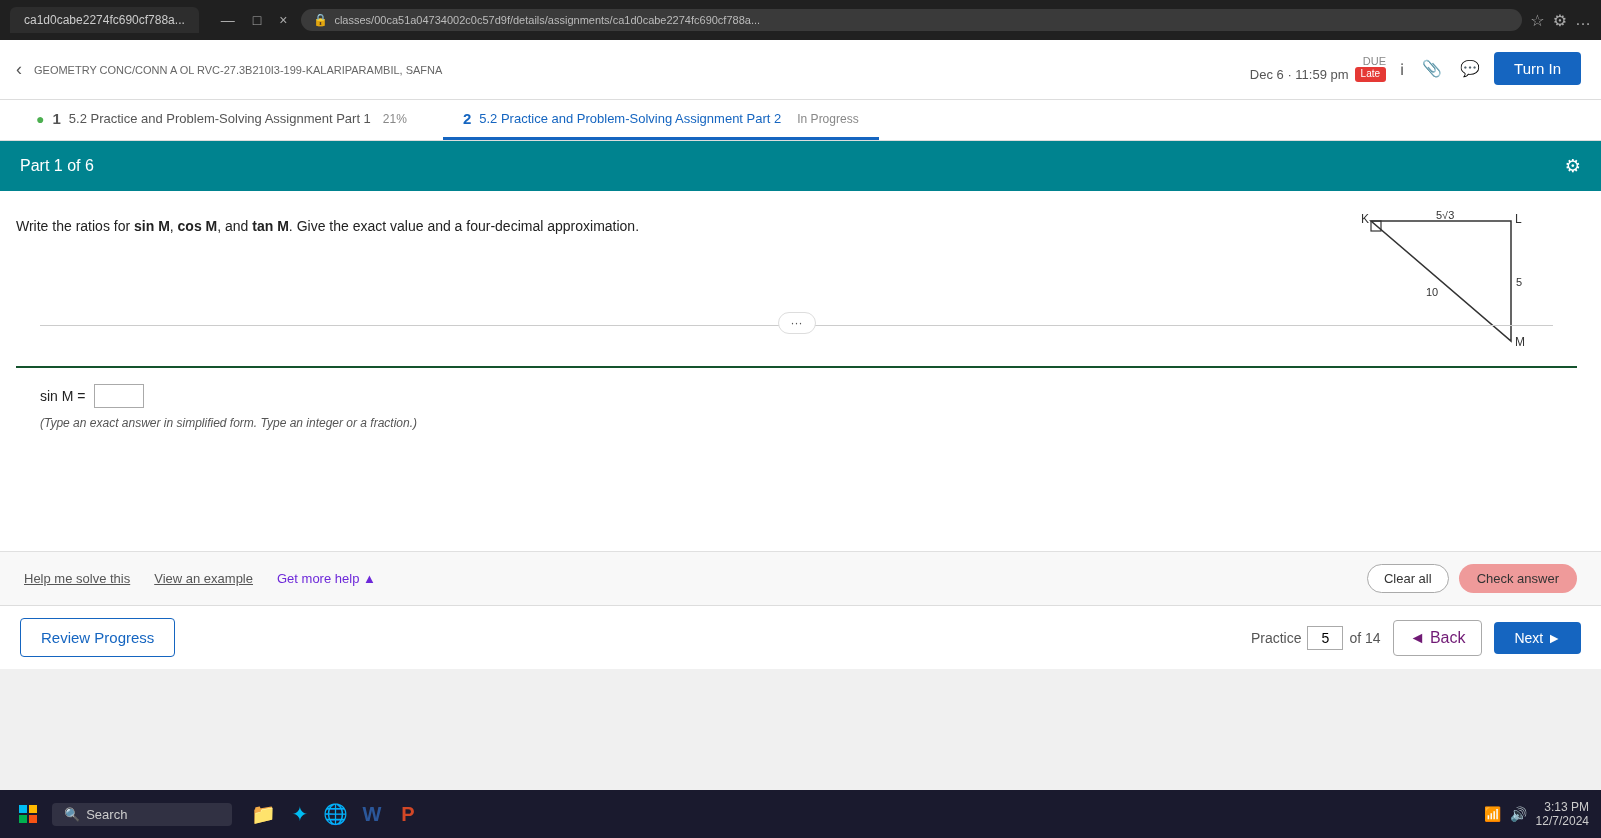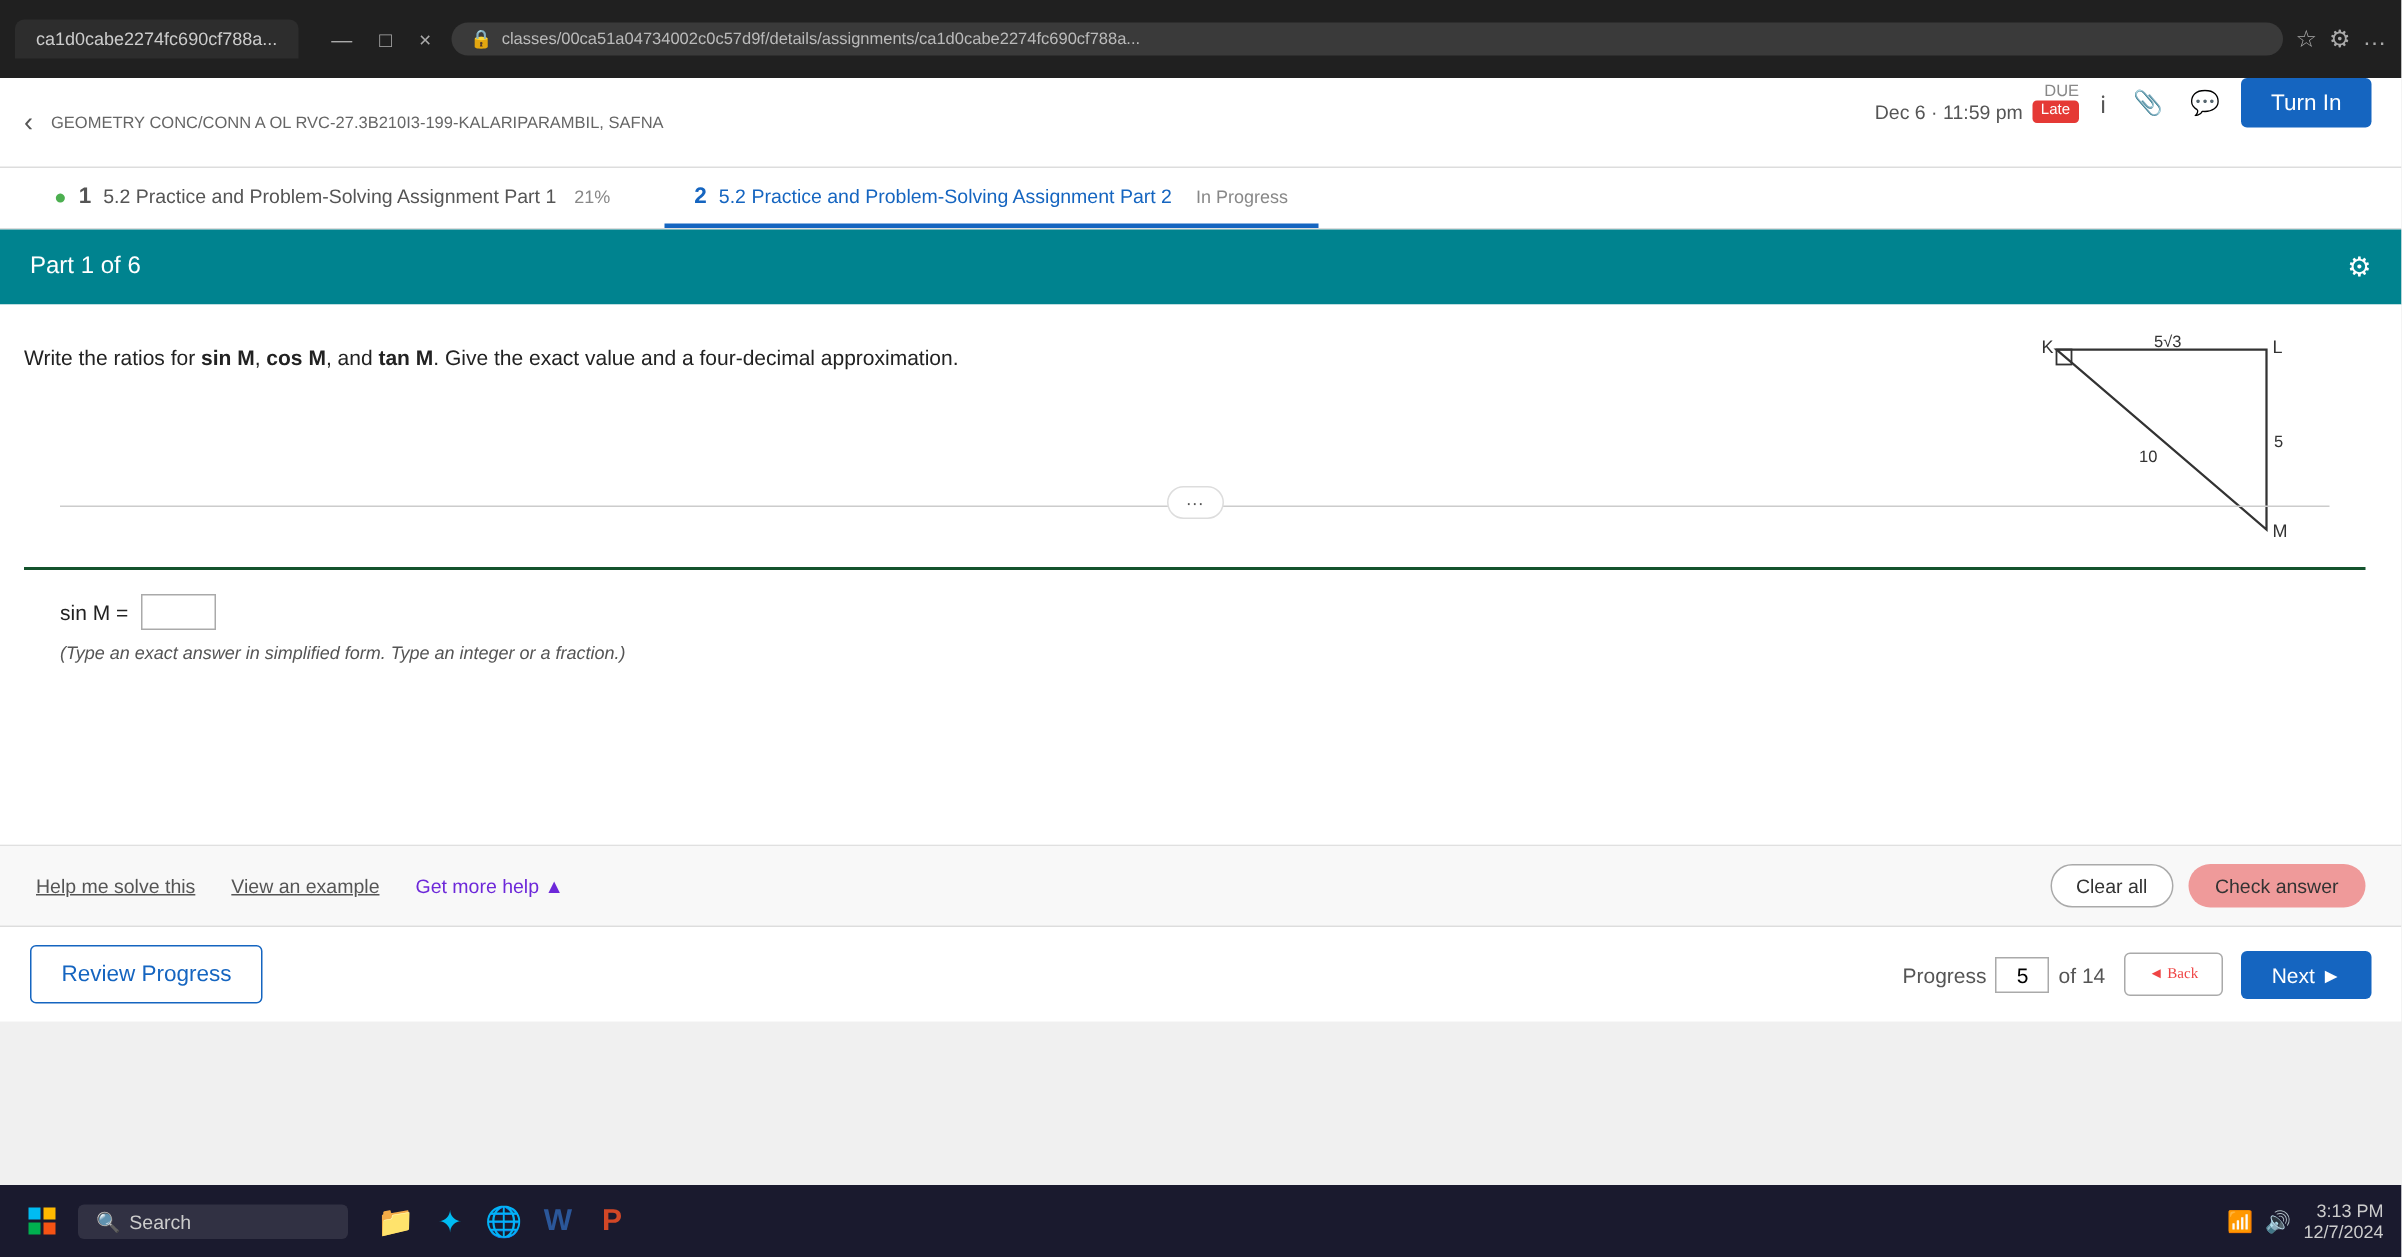--- a/index.html
+++ b/index.html
@@ -1,19 +1,19 @@
 <!DOCTYPE html>
 <html><head>
   <meta charset="utf-8">
   <style>
     * { margin: 0; padding: 0; box-sizing: border-box; }
     body { font-family: 'Segoe UI', Arial, sans-serif; background: #f0f0f0; width: 1601px; height: 838px; overflow: hidden; position: relative; }
 
     
-    .browser-chrome { background: #202020; height: 52px; display: flex; align-items: center; padding: 0 10px; gap: 8px; }
+    .browser-chrome { background: #202020; height: 40px; display: flex; align-items: center; padding: 0 10px; gap: 8px; }
     .browser-tab { background: #2d2d2d; color: #ccc; padding: 6px 14px; border-radius: 6px 6px 0 0; font-size: 12px; max-width: 500px; overflow: hidden; text-overflow: ellipsis; white-space: nowrap; }
     .browser-controls { display: flex; gap: 6px; align-items: center; margin-left: 8px; }
     .browser-control-btn { color: #aaa; cursor: pointer; font-size: 14px; padding: 2px 6px; }
     .address-bar { flex: 1; background: #3a3a3a; border-radius: 20px; padding: 4px 12px; color: #ccc; font-size: 12px; display: flex; align-items: center; gap: 6px; }
     .browser-actions { display: flex; gap: 8px; align-items: center; color: #aaa; font-size: 16px; }
 
     
     .app-header { background: #fff; border-bottom: 1px solid #ddd; padding: 8px 16px; display: flex; align-items: center; gap: 12px; }
     .back-btn { color: #555; font-size: 18px; cursor: pointer; }
     .breadcrumb-text { font-size: 11px; color: #666; }
@@ -63,21 +63,21 @@
     .help-actions { margin-left: auto; display: flex; gap: 10px; }
     .clear-all-btn { border: 1px solid #aaa; background: white; padding: 6px 16px; border-radius: 20px; font-size: 13px; cursor: pointer; color: #333; }
     .check-answer-btn { background: #ef9a9a; border: none; padding: 6px 18px; border-radius: 20px; font-size: 13px; cursor: pointer; color: #333; }
 
     
     .footer-nav { background: #fff; border-top: 1px solid #ddd; padding: 12px 20px; display: flex; align-items: center; }
     .review-progress-btn { border: 1px solid #1565C0; color: #1565C0; background: white; padding: 10px 20px; border-radius: 4px; font-size: 15px; cursor: pointer; font-weight: 500; }
     .nav-right { margin-left: auto; display: flex; align-items: center; gap: 12px; }
     .question-nav { display: flex; align-items: center; gap: 6px; font-size: 14px; color: #555; }
     .question-num-input { border: 1px solid #aaa; padding: 3px 8px; width: 36px; text-align: center; font-size: 14px; }
-    .back-nav-btn { border: 1px solid #aaa; background: white; padding: 8px 16px; border-radius: 4px; font-size: 10px; cursor: pointer; color: #ef4444; display: flex; align-items: center; gap: 4px; font-family: Liberation Serif, serif; }
+    .back-nav-btn { border: 1px solid #aaa; background: white; padding: 8px 16px; border-radius: 4px; font-size: 16px; cursor: pointer; color: #701a75; display: flex; align-items: center; gap: 4px; }
     .next-nav-btn { background: #1565C0; color: white; border: none; padding: 8px 20px; border-radius: 4px; font-size: 14px; cursor: pointer; display: flex; align-items: center; gap: 4px; }
 
     
     .taskbar { background: #1a1a2e; height: 48px; display: flex; align-items: center; padding: 0 12px; gap: 8px; position: absolute; bottom: 0; left: 0; right: 0; }
     .taskbar-start { width: 32px; height: 32px; display: flex; align-items: center; justify-content: center; cursor: pointer; }
     .taskbar-search { background: rgba(255,255,255,0.1); border-radius: 4px; padding: 4px 12px; color: #ccc; font-size: 13px; display: flex; align-items: center; gap: 6px; width: 180px; cursor: pointer; }
     .taskbar-apps { display: flex; gap: 4px; margin-left: 8px; }
     .taskbar-app { width: 32px; height: 32px; display: flex; align-items: center; justify-content: center; cursor: pointer; border-radius: 4px; }
     .taskbar-right { margin-left: auto; display: flex; align-items: center; gap: 8px; }
     .system-tray { color: #ccc; font-size: 11px; text-align: right; }
@@ -193,21 +193,21 @@
   <div class="help-actions">
     <button class="clear-all-btn">Clear all</button>
     <button class="check-answer-btn">Check answer</button>
   </div>
 </div>
 
 <div class="footer-nav">
   <button class="review-progress-btn">Review Progress</button>
   <div class="nav-right">
     <div class="question-nav">
-      <span>Progress</span>
+      <span>Practice</span>
       <input class="question-num-input" type="text" value="5" style="">
       <span>of 14</span>
     </div>
     <button class="back-nav-btn">◄ Back</button>
     <button class="next-nav-btn">Next ►</button>
   </div>
 </div>
 
 <div class="taskbar">
   <div class="taskbar-start">

